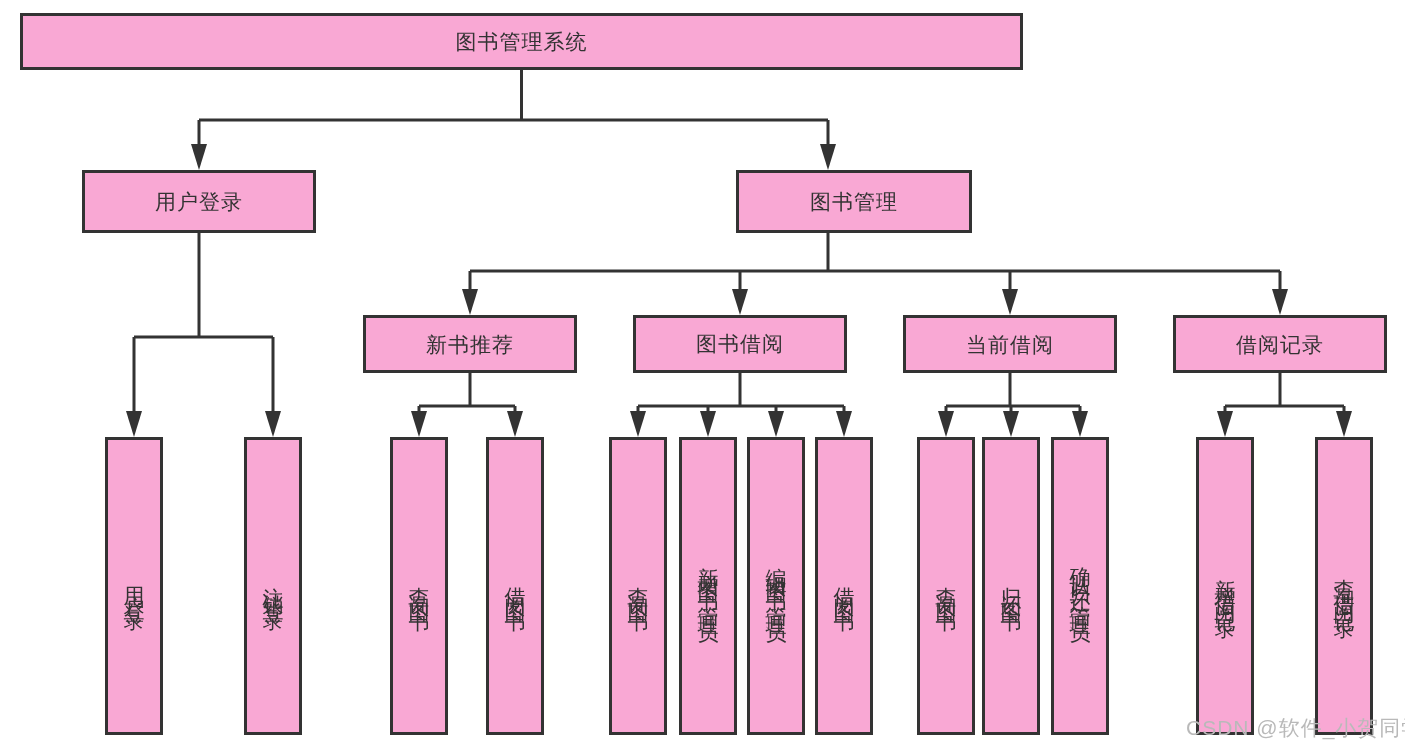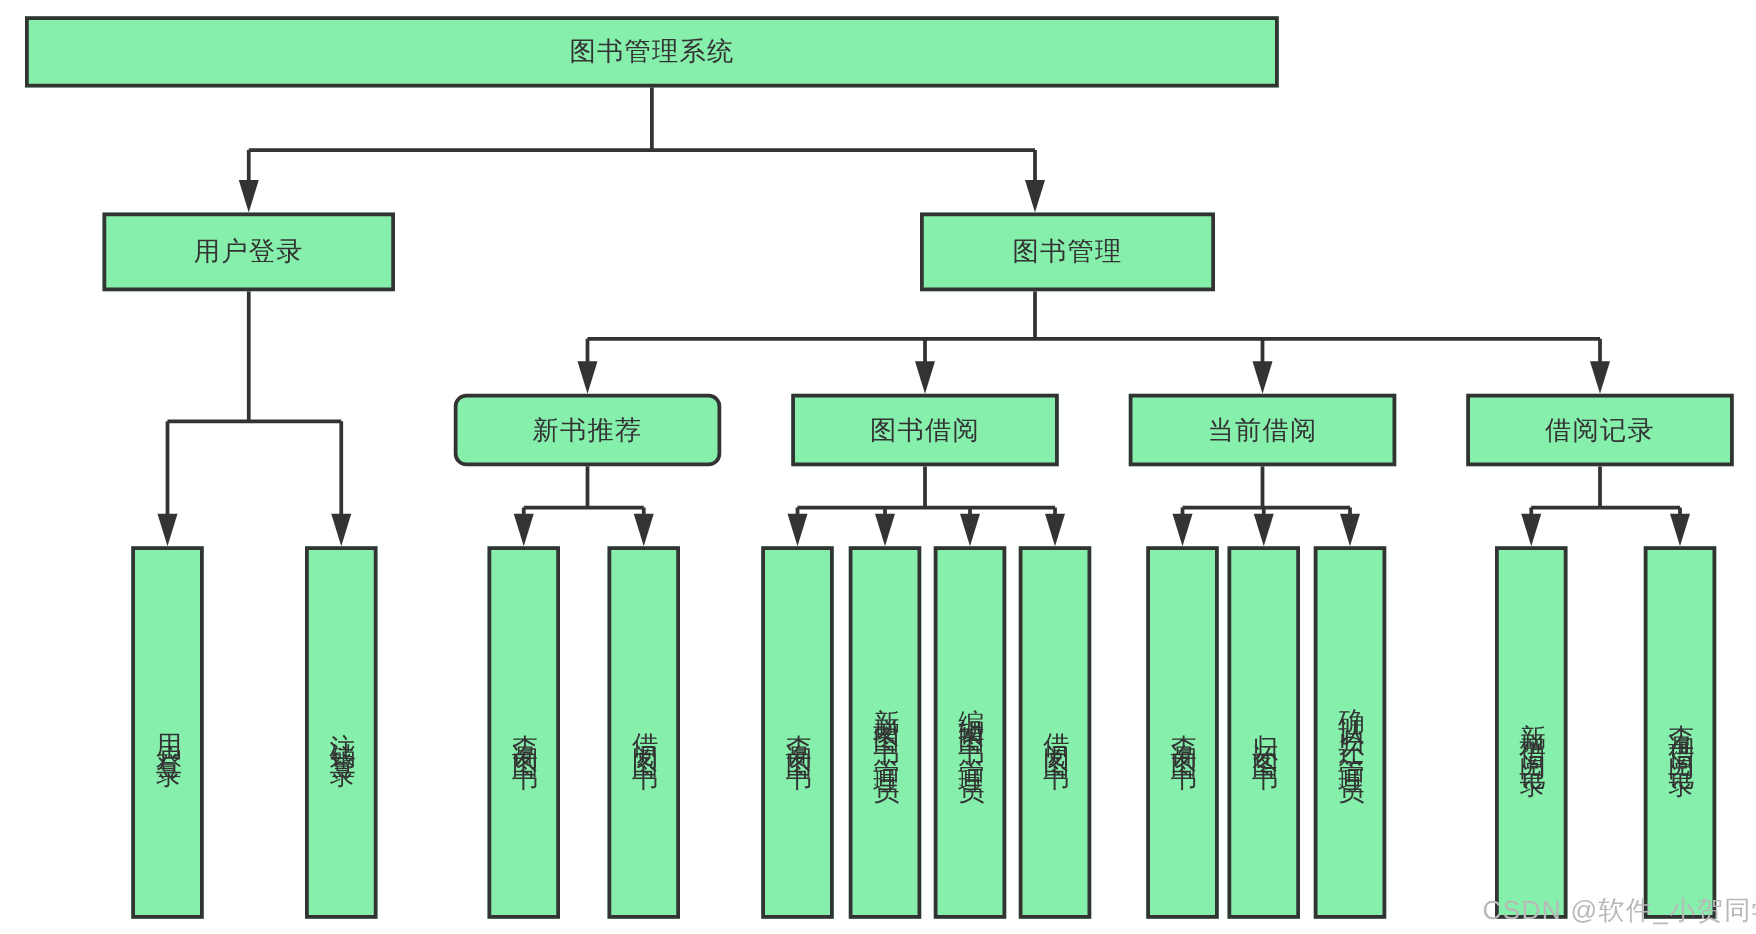--- a/index.html
+++ b/index.html
@@ -11,21 +11,21 @@
     position: relative;
     width: 1405px;
     height: 747px;
     background: #ffffff;
     font-family: "Liberation Sans", "DejaVu Sans", sans-serif;
     overflow: hidden;
   }
   .node {
     position: absolute;
     box-sizing: border-box;
-    background: #86efac;
+    background: #f9a8d4;
     border: 3px solid #333333;
     color: #333333;
     display: flex;
     align-items: center;
     justify-content: center;
     font-size: 21px;
     letter-spacing: 1px;
     z-index: 2;
   }
   .hnode {
@@ -108,21 +108,21 @@
     <path d="M1280 373 V406 M1225 406 H1344 M1225 406 V414 M1344 406 V414"></path>
     <polygon points="1225,437 1217,411 1233,411"></polygon>
     <polygon points="1344,437 1336,411 1352,411"></polygon>
   </svg>
 
   <div class="node hnode" style="left:20px; top:13px; width:1003px; height:57px;">图书管理系统</div>
 
   <div class="node hnode" style="left:82px; top:170px; width:234px; height:63px;">用户登录</div>
   <div class="node hnode" style="left:736px; top:170px; width:236px; height:63px;">图书管理</div>
 
-  <div class="node hnode" style="left:363px; top:315px; width:214px; height:58px;border-radius:10px;">新书推荐</div>
+  <div class="node hnode" style="left:363px; top:315px; width:214px; height:58px;">新书推荐</div>
   <div class="node hnode" style="left:633px; top:315px; width:214px; height:58px;font-family:Liberation Serif, serif;">图书借阅</div>
   <div class="node hnode" style="left:903px; top:315px; width:214px; height:58px;">当前借阅</div>
   <div class="node hnode" style="left:1173px; top:315px; width:214px; height:58px;">借阅记录</div>
 
   <div class="node vnode" style="left:105px;">用户登录</div>
   <div class="node vnode" style="left:244px;">注销登录</div>
 
   <div class="node vnode" style="left:390px;">查询图书</div>
   <div class="node vnode" style="left:486px;">借阅图书</div>
 

